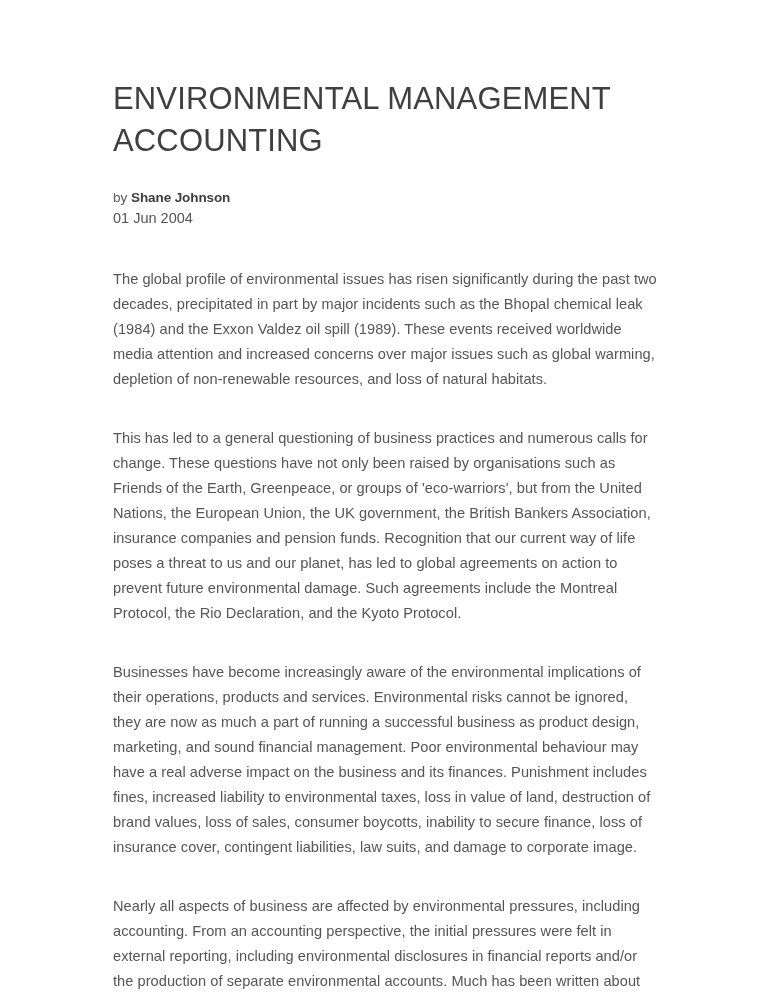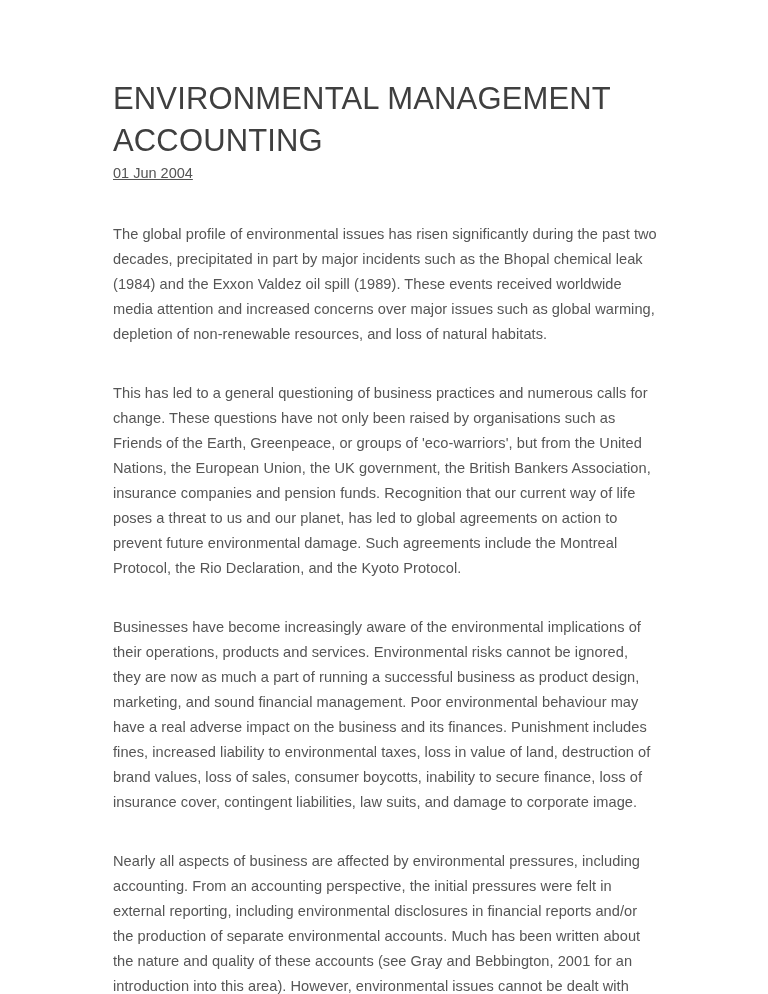--- a/index.html
+++ b/index.html
@@ -55,21 +55,20 @@
     font-weight: 700;
     color: #3d3d3d;
     letter-spacing: -0.1px;
   }
 
   .pubdate {
     font-size: 14.5px;
     line-height: 21px;
     color: #545454;
     margin-top: 1px;
-    text-decoration: underline;
   }
 
   .body-copy {
     margin-top: 38px;
   }
 
   .body-copy p {
     font-size: 14.6px;
     line-height: 25px;
     color: #555555;
@@ -82,20 +81,24 @@
   }
 </style>
 </head>
 <body>
 
 <div class="page">
   <div class="content">
 
     <h1 class="article-title">ENVIRONMENTAL MANAGEMENT ACCOUNTING</h1>
 
+    <div class="byline">
+      <span class="byline-prefix">by</span>
+      <span class="byline-author">Shane Johnson</span>
+    </div>
 
     <div class="pubdate">01 Jun 2004</div>
 
     <div class="body-copy">
       <p>The global profile of environmental issues has risen significantly during the past two decades, precipitated in part by major incidents such as the Bhopal chemical leak (1984) and the Exxon Valdez oil spill (1989). These events received worldwide media attention and increased concerns over major issues such as global warming, depletion of non-renewable resources, and loss of natural habitats.</p>
       <p>This has led to a general questioning of business practices and numerous calls for change. These questions have not only been raised by organisations such as Friends of the Earth, Greenpeace, or groups of 'eco-warriors', but from the United Nations, the European Union, the UK government, the British Bankers Association, insurance companies and pension funds. Recognition that our current way of life poses a threat to us and our planet, has led to global agreements on action to prevent future environmental damage. Such agreements include the Montreal Protocol, the Rio Declaration, and the Kyoto Protocol.</p>
       <p>Businesses have become increasingly aware of the environmental implications of their operations, products and services. Environmental risks cannot be ignored, they are now as much a part of running a successful business as product design, marketing, and sound financial management. Poor environmental behaviour may have a real adverse impact on the business and its finances. Punishment includes fines, increased liability to environmental taxes, loss in value of land, destruction of brand values, loss of sales, consumer boycotts, inability to secure finance, loss of insurance cover, contingent liabilities, law suits, and damage to corporate image.</p>
       <p>Nearly all aspects of business are affected by environmental pressures, including accounting. From an accounting perspective, the initial pressures were felt in external reporting, including environmental disclosures in financial reports and/or the production of separate environmental accounts. Much has been written about the nature and quality of these accounts (see Gray and Bebbington, 2001 for an introduction into this area). However, environmental issues cannot be dealt with solely through external reporting. Environmental issues need to be managed before they can be reported on, and this requires changes to management accounting systems.</p>
     </div>
 

